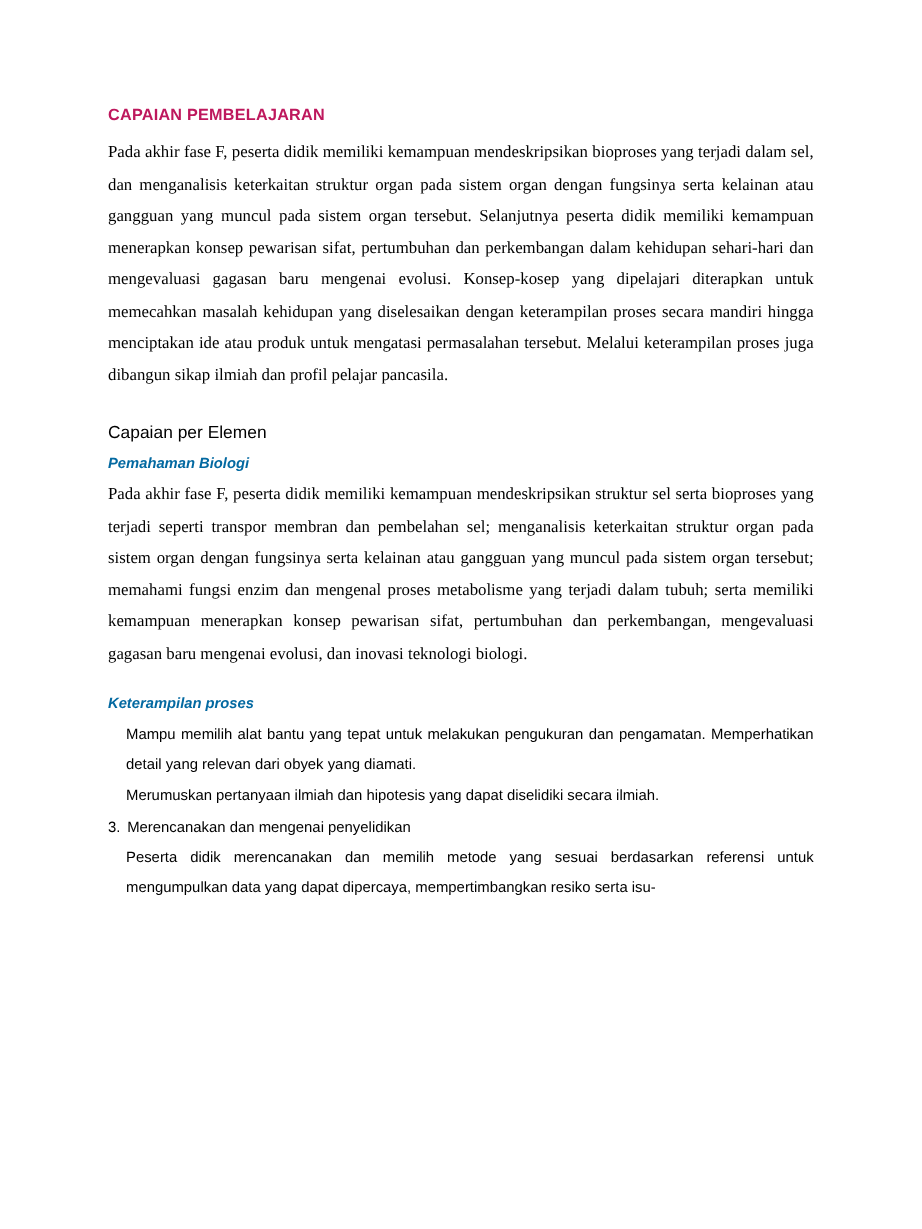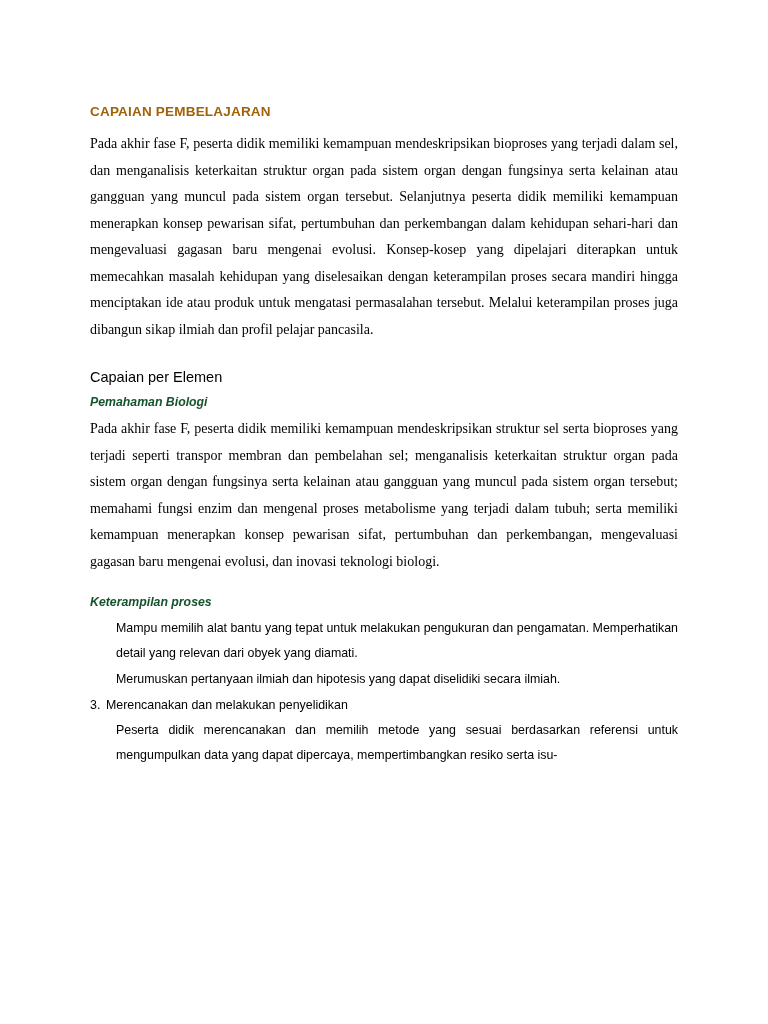--- a/index.html
+++ b/index.html
@@ -22,38 +22,38 @@
     padding: 88px 90px 0 90px;
     background: #ffffff;
   }
   .doc-body {
     width: 588px;
   }
   h1.section-title {
     font-family: "Liberation Sans", sans-serif;
     font-size: 13.5px;
     font-weight: bold;
-    margin: 16px 0 12px 0;
+    margin: 0 0 12px 0;
     letter-spacing: 0.2px;
-    color: #a16207;
+    color: #be185d;
   }
   h2.sub-title {
     font-family: "Liberation Sans", sans-serif;
     font-size: 14.5px;
     font-weight: normal;
     margin: 0 0 10px 0;
     color: #000;
   }
   h3.italic-title {
     font-family: "Liberation Sans", sans-serif;
     font-size: 12.3px;
     font-weight: bold;
     font-style: italic;
     margin: 0 0 7px 0;
-    color: #14532d;
+    color: #0369a1;
   }
   p.para {
     font-family: Liberation Serif, serif;
     font-size: 14px;
     line-height: 26.5px;
     text-align: justify;
     text-justify: inter-word;
     margin: 0;
     color: #000;
   }
@@ -74,21 +74,21 @@
     display: block;
     line-height: 25px;
     font-size: 12.4px;
   }
   .step-num {
     display: inline-block;
     width: 16px;
   }
   .step-body {
     display: block;
-    margin-left: 26px;
+    margin-left: 15px;
     line-height: 25px;
     font-size: 12.4px;
     text-align: justify;
     text-justify: inter-word;
   }
 </style>
 </head>
 <body>
 
 <div class="page">
@@ -111,19 +111,19 @@
     <h3 class="italic-title">Keterampilan proses</h3>
 
     <ol class="steps">
       <li>
         <span class="step-body">Mampu memilih alat bantu yang tepat untuk melakukan pengukuran dan pengamatan. Memperhatikan detail yang relevan dari obyek yang diamati.</span>
       </li>
       <li>
         <span class="step-body">Merumuskan pertanyaan ilmiah dan hipotesis yang dapat diselidiki secara ilmiah.</span>
       </li>
       <li>
-        <span class="step-head"><span class="step-num">3.</span><span>Merencanakan dan melakukan penyelidikan</span></span>
+        <span class="step-head"><span class="step-num">3.</span><span>Merencanakan dan mengenai penyelidikan</span></span>
         <span class="step-body">Peserta didik merencanakan dan memilih metode yang sesuai berdasarkan referensi untuk mengumpulkan data yang dapat dipercaya, mempertimbangkan resiko serta isu-</span>
       </li>
     </ol>
 
   </div>
 </div>
 
 </body></html>

